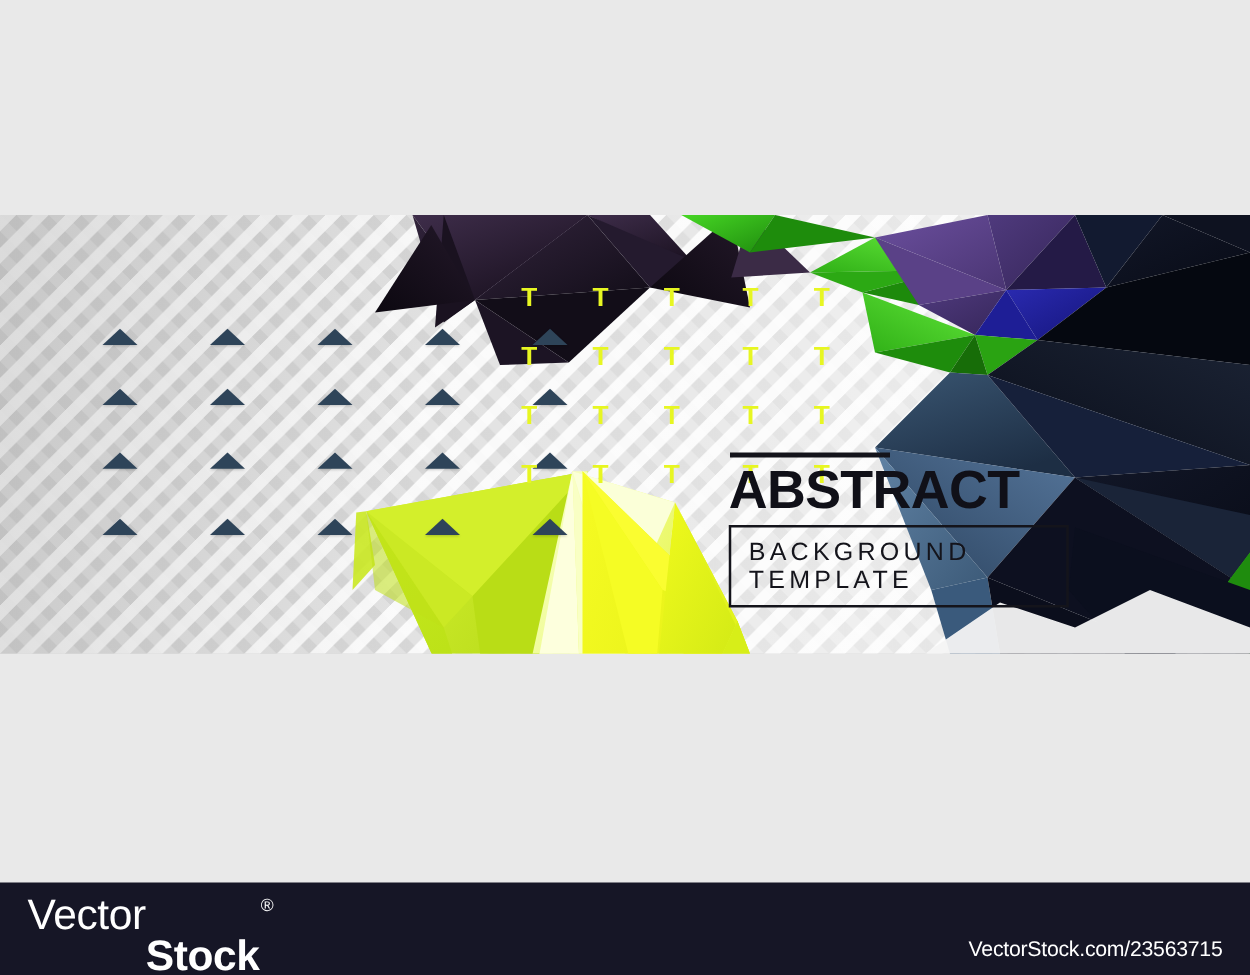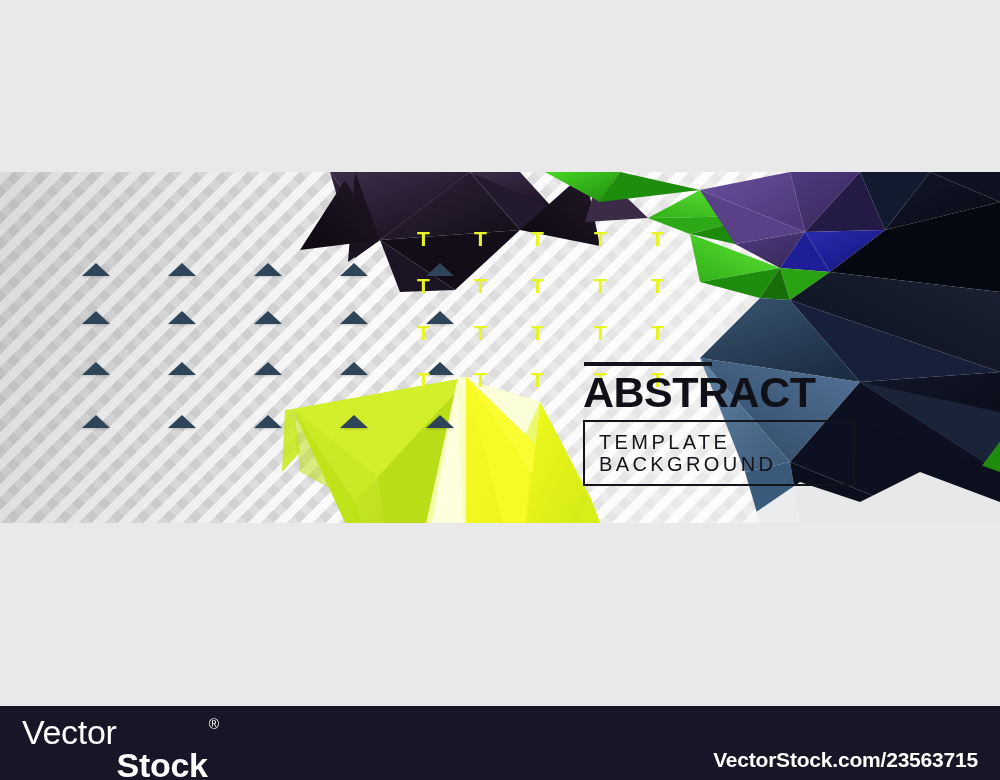--- a/index.html
+++ b/index.html
@@ -158,22 +158,22 @@
     font-size: 14px;
     line-height: 1;
     position: relative;
     top: 2px;
     margin-left: 1px;
     font-weight: 400;
   }
   .vs-url {
     color: #ffffff;
     font-family: "Liberation Sans", sans-serif;
-    font-size: 21px;
-    font-weight: 700;
+    font-size: 17px;
+    font-weight: 400;
     letter-spacing: -0.2px;
     margin-top: 24px;
   }
 </style>
 </head>
 <body>
 
 <div id="page">
 
   <div id="banner">
@@ -402,22 +402,22 @@
       <span class="tmark" style="left:474px; top:197px;">T</span>
       <span class="tmark" style="left:531px; top:197px;">T</span>
       <span class="tmark" style="left:594px; top:197px;">T</span>
       <span class="tmark" style="left:651px; top:197px;">T</span>
     </div>
 
     <div id="headline">
       <div class="rule"></div>
       <div class="abstract">ABSTRACT</div>
       <div class="subbox">
+        <div class="subline">BACKGROUND</div>
         <div class="subline">TEMPLATE</div>
-        <div class="subline">BACKGROUND</div>
       </div>
     </div>
 
   </div>
 
   <div id="watermark">
     <div class="vs-logo">
       <span class="vs-light">Vector</span>
         <span class="vs-bold">Stock</span>
         <span class="vs-reg">®</span>

